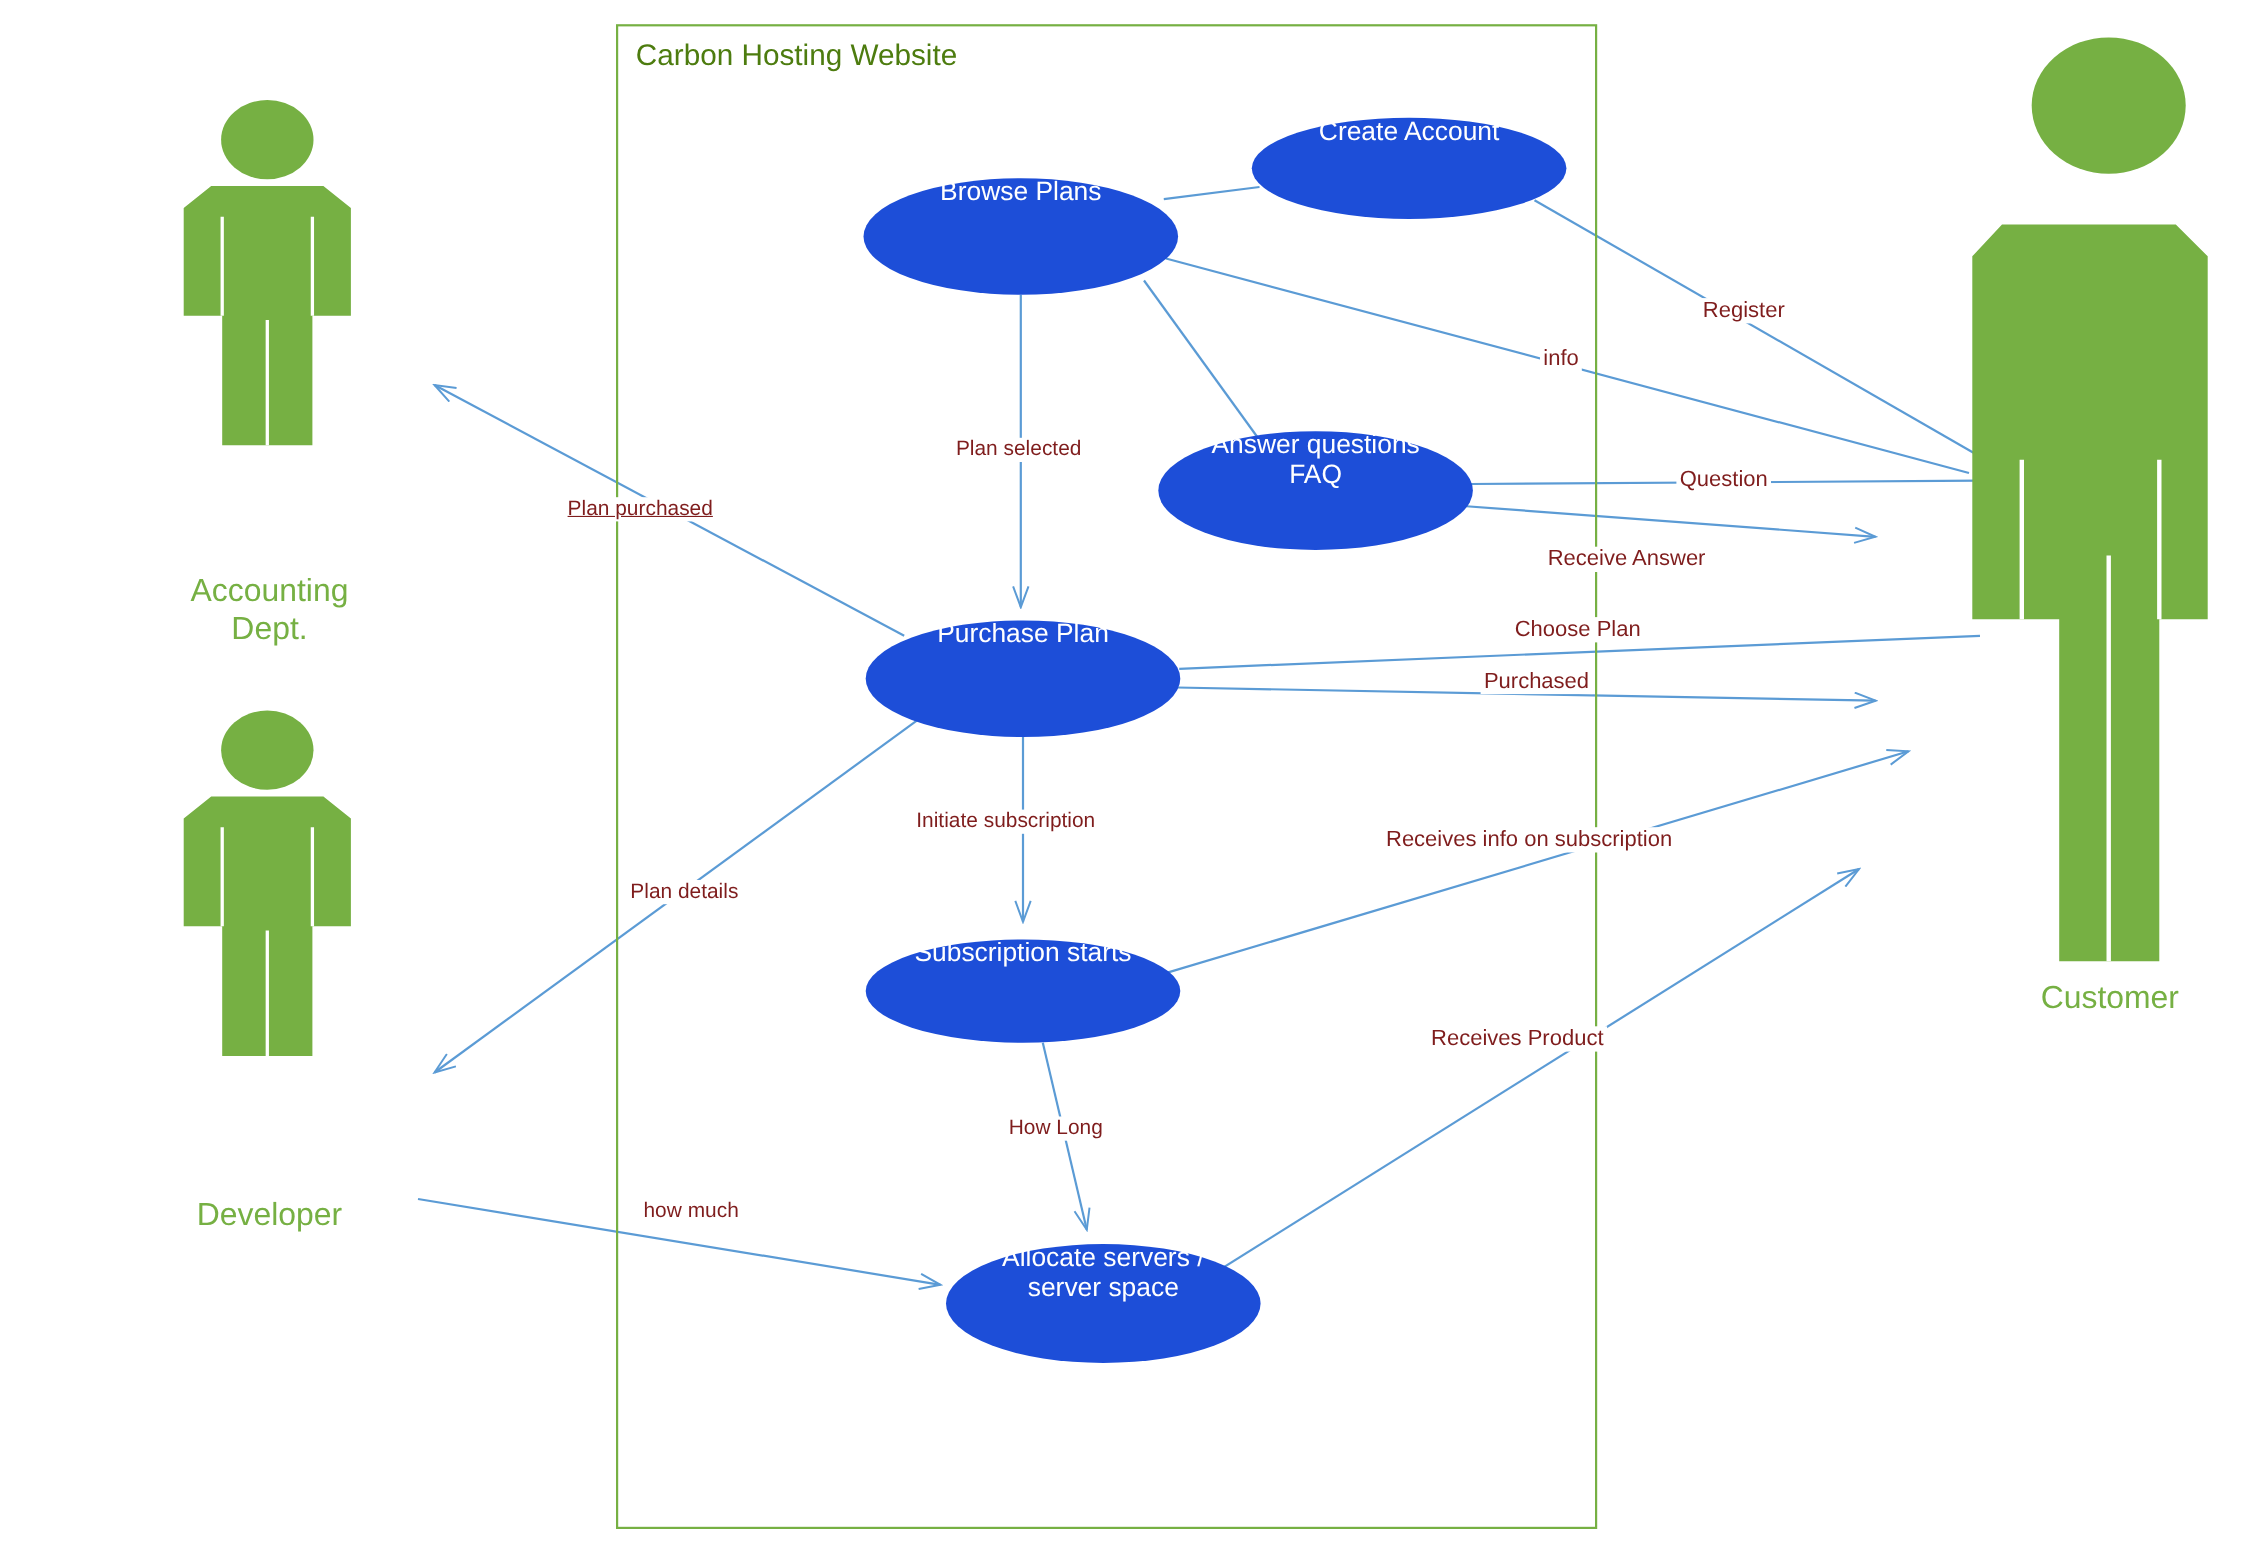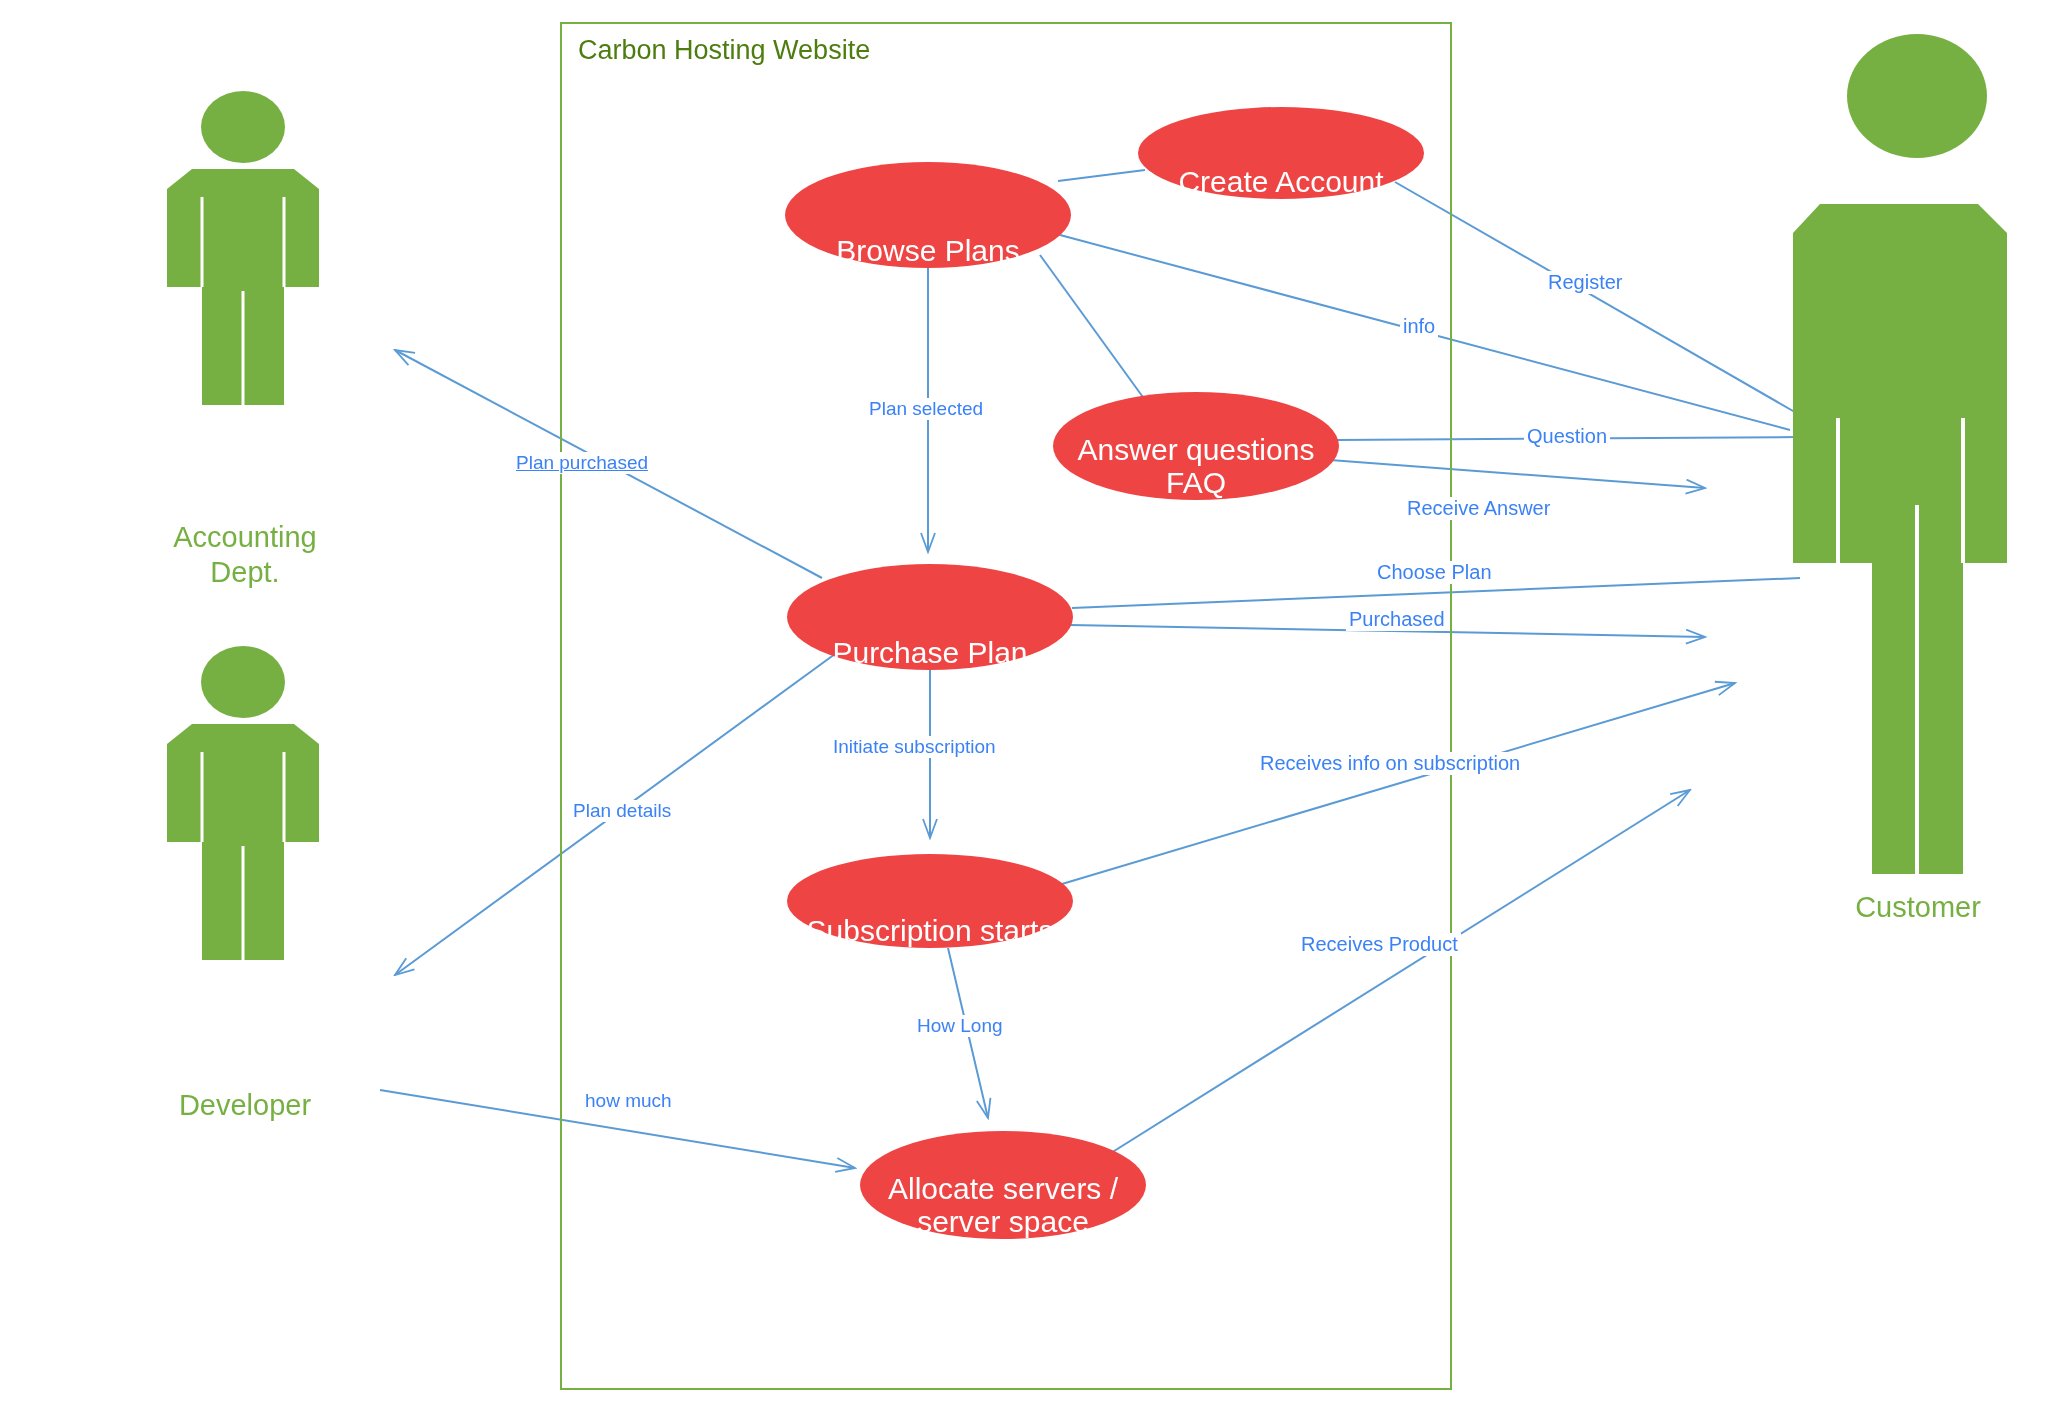--- a/index.html
+++ b/index.html
@@ -1,27 +1,27 @@
 <!DOCTYPE html>
 <html><head>
 <meta charset="utf-8">
 <style>
   html,body{margin:0;padding:0;background:#ffffff;}
   #stage{position:relative;width:2046px;height:1405px;background:#ffffff;
          font-family:"Liberation Sans",sans-serif;overflow:hidden;}
   #edges{position:absolute;left:0;top:0;width:2046px;height:1405px;}
   .boundary{position:absolute;border:2px solid #76b043;box-sizing:border-box;}
   .boundary-title{position:absolute;color:#4d7c0f;font-size:27px;white-space:nowrap;}
-  .usecase{position:absolute;background:#ef4444;border-radius:50%;
-           display:flex;align-items:flex-end;justify-content:center;text-align:center;
-           color:#ffffff;font-size:30px;line-height:1.12;}
+  .usecase{position:absolute;background:#1d4ed8;border-radius:50%;
+           display:flex;align-items:flex-start;justify-content:center;text-align:center;
+           color:#ffffff;font-size:24px;line-height:1.12;}
   .actor{position:absolute;}
   .actor-label{position:absolute;color:#76b043;font-size:29px;text-align:center;
                line-height:1.22;white-space:pre-line;}
-  .edge-label{position:absolute;color:#3b82f6;font-size:19px;white-space:nowrap;
+  .edge-label{position:absolute;color:#7f1d1d;font-size:19px;white-space:nowrap;
               background:#ffffff;padding:0 3px;text-align:center;}
   .edge-label.big{font-size:20px;}
 </style>
 </head>
 <body>
 
 <div id="stage">
 
   <svg id="edges" viewBox="0 0 2046 1405" xmlns="http://www.w3.org/2000/svg">
     <defs>

